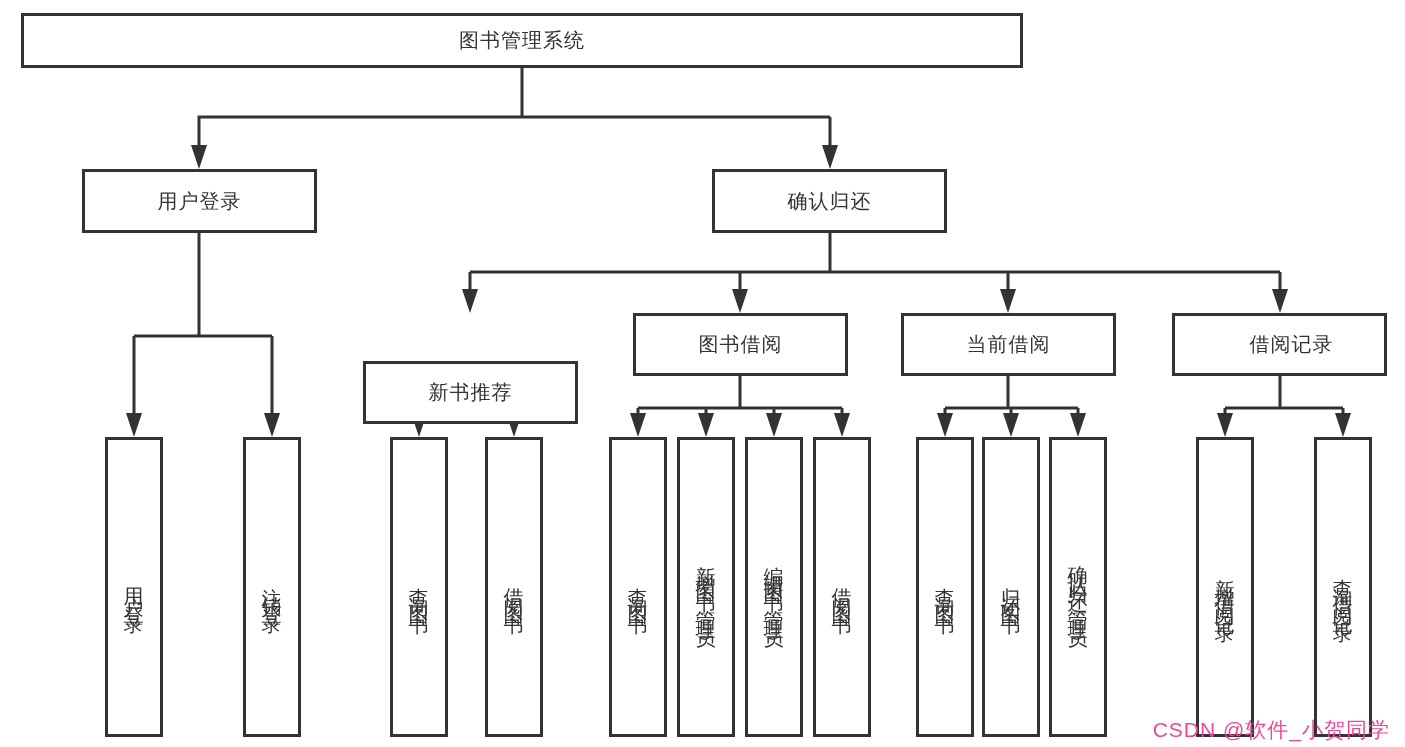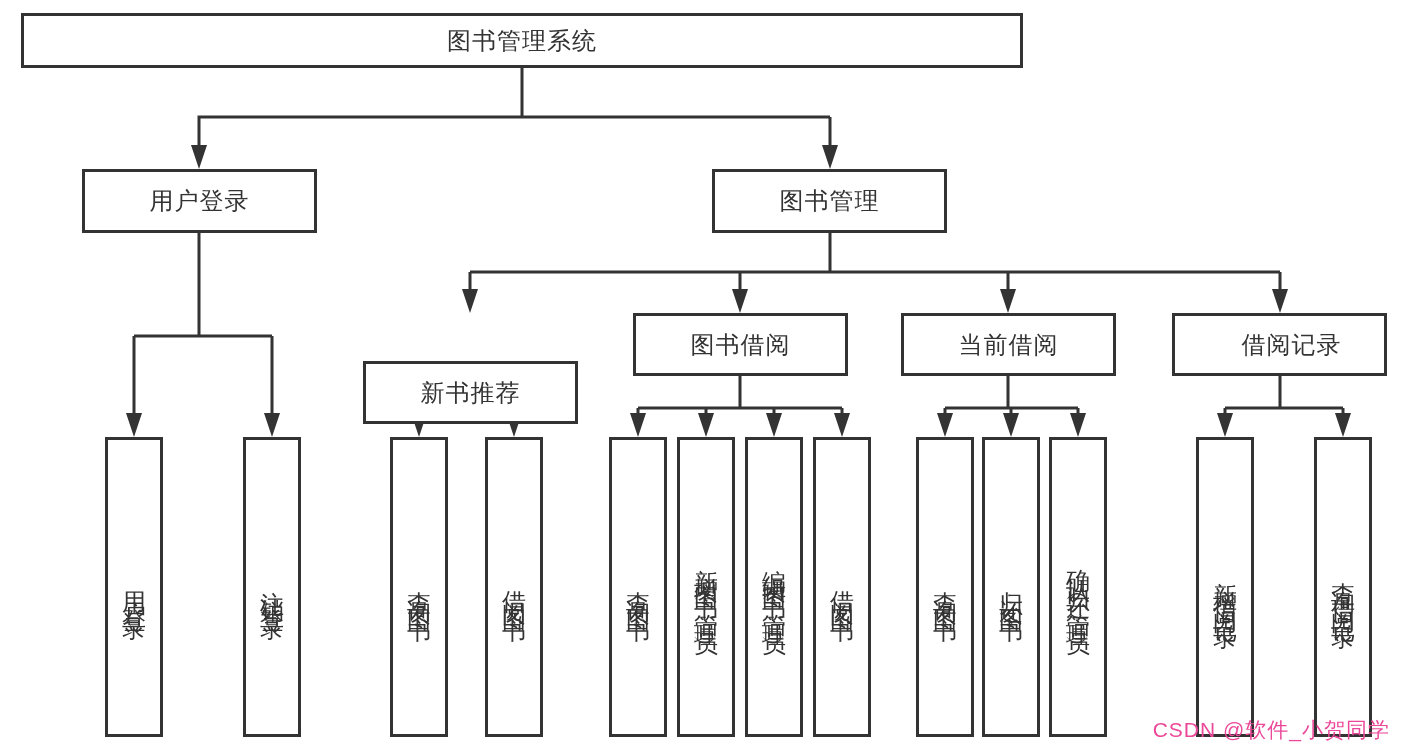--- a/index.html
+++ b/index.html
@@ -23,21 +23,21 @@
   }
   .box {
     position: absolute;
     box-sizing: border-box;
     border: 3px solid #333333;
     background: #ffffff;
     color: #333333;
     display: flex;
     align-items: center;
     justify-content: center;
-    font-size: 24px;
+    font-size: 20px;
     letter-spacing: 1px;
     z-index: 2;
   }
   .hbox {  }
   .vbox { 
     writing-mode: vertical-rl;
     text-orientation: mixed;
     letter-spacing: 9px;
     line-height: 1;
     padding-top: 6px;
@@ -116,21 +116,21 @@
       <polygon points="1003,413 1019,413 1011,437"></polygon>
       <polygon points="1070,413 1086,413 1078,437"></polygon>
       <polygon points="1217,413 1233,413 1225,437"></polygon>
       <polygon points="1335,413 1351,413 1343,437"></polygon>
     </g>
   </svg>
 
   <div class="box hbox root-box">图书管理系统</div>
 
   <div class="box hbox l2-a">用户登录</div>
-  <div class="box hbox l2-b">图书管理</div>
+  <div class="box hbox l2-b">确认归还</div>
 
   <div class="box hbox l3 l3-a">新书推荐</div>
   <div class="box hbox l3 l3-b">图书借阅</div>
   <div class="box hbox l3 l3-c">当前借阅</div>
   <div class="box hbox l3 l3-d">借阅记录</div>
 
   <div class="box vbox leaf leaf-1">用户登录</div>
   <div class="box vbox leaf leaf-2">注销登录</div>
 
   <div class="box vbox leaf leaf-3">查询图书</div>

